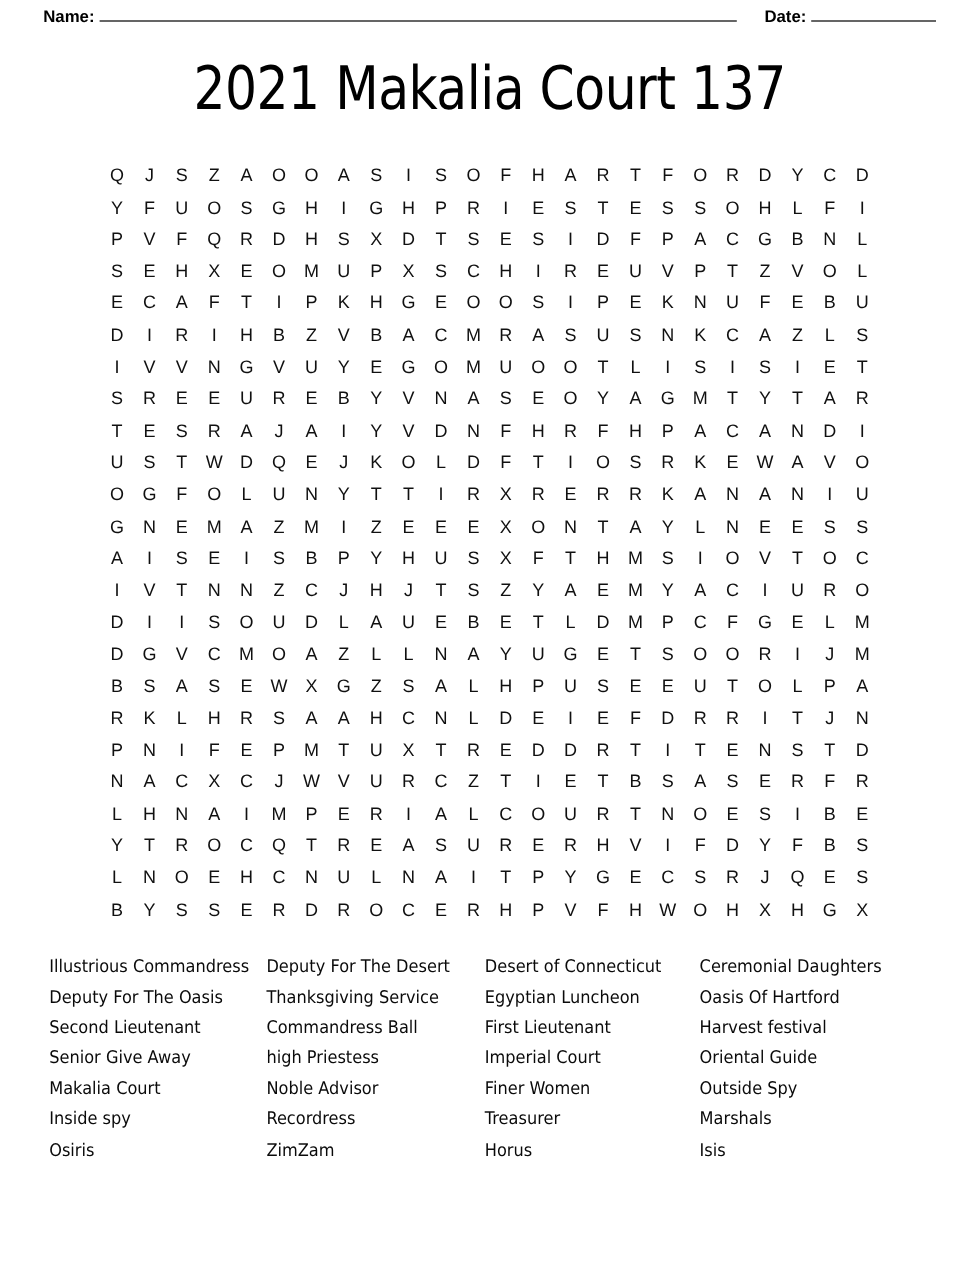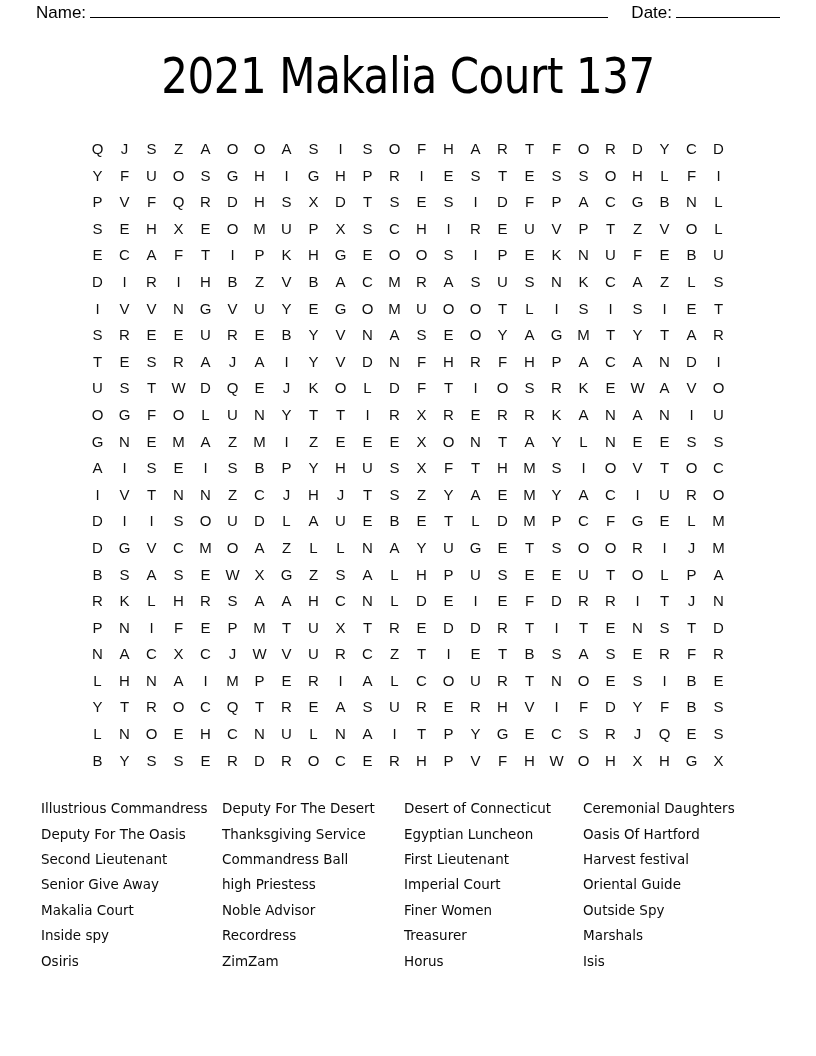--- a/index.html
+++ b/index.html
@@ -20,22 +20,23 @@
   
   #name-date-row {
     display: flex;
     align-items: baseline;
     padding: 3px 36px 0 36px;
     font-size: 17px;
     font-family: "Liberation Sans", sans-serif;
   }
   .field-label {
     white-space: nowrap;
-    font-size: 17px;
+    font-size: 14px;
     letter-spacing: 0px;
+    font-weight: bold;
   }
   .field-rule {
     border-bottom: 1px solid #000;
     height: 15px;
     margin-left: 4px;
   }
   #name-rule { flex: 1 1 auto; }
   #date-rule { width: 104px; }
   #date-label { margin-left: 23px; }
 

